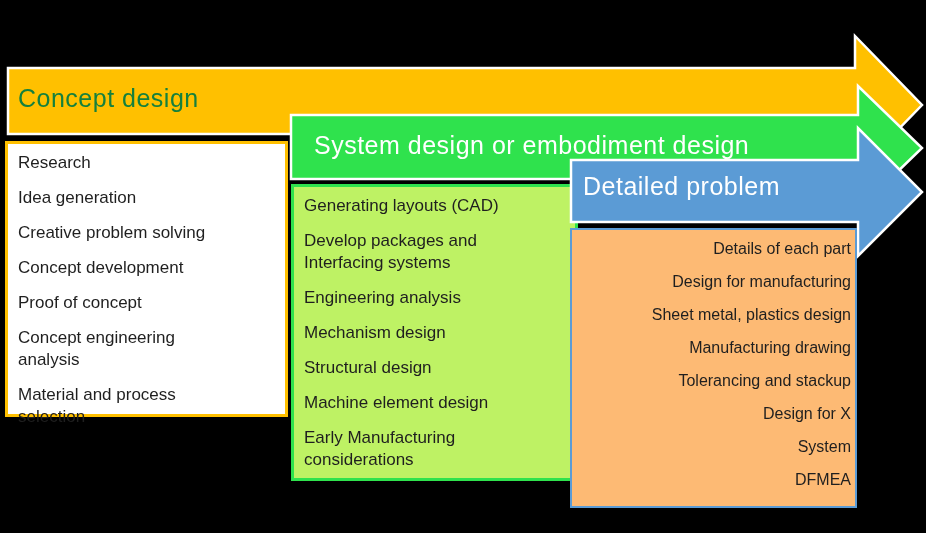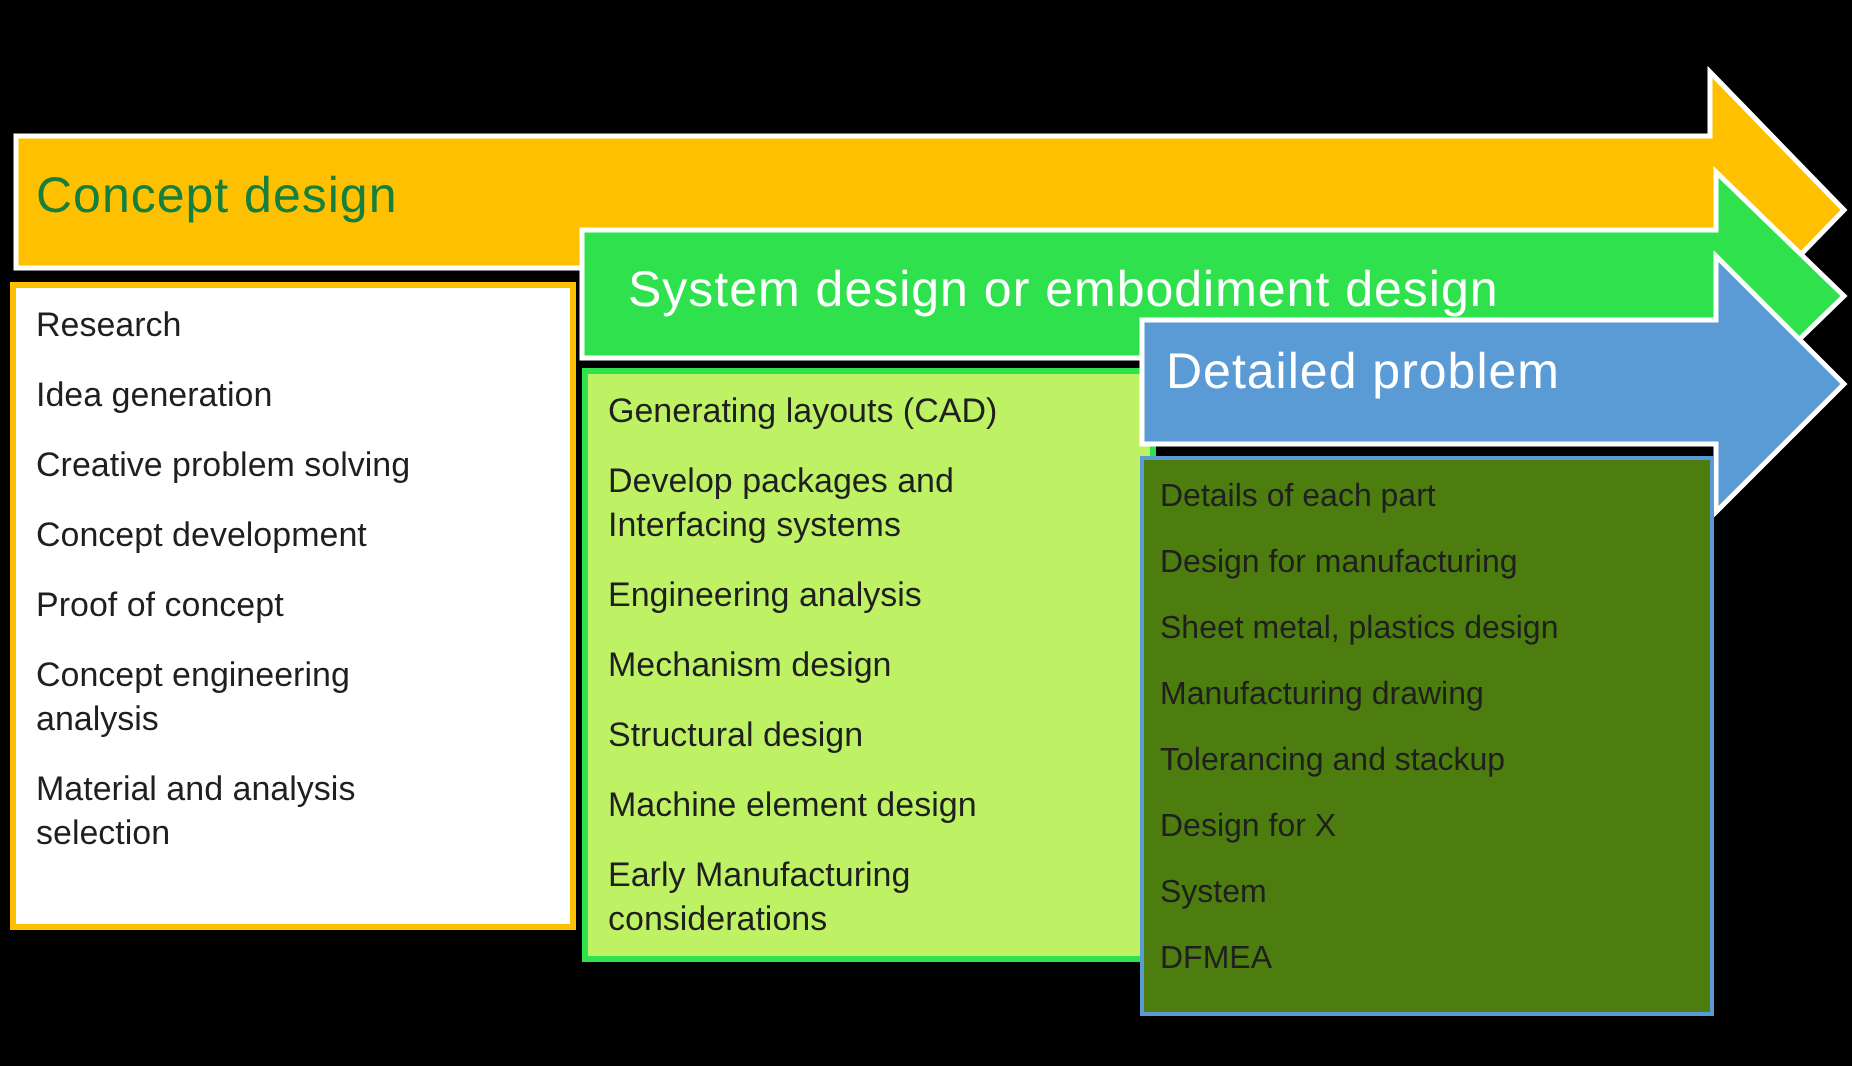--- a/index.html
+++ b/index.html
@@ -31,21 +31,21 @@
     white-space: nowrap;
   }
   .t1 { left: 18px;  top: 82px;  }
   .t2 { left: 314px; top: 129px; }
   .t3 { left: 583px; top: 170px; }
   .box {
     position: absolute;
     box-sizing: border-box;
     border-style: solid;
   }
-  .b1 { left: 5px;   top: 141px; width: 283px; height: 324px; border-width: 3px; z-index: 2; }
+  .b1 { left: 5px;   top: 141px; width: 283px; height: 276px; border-width: 3px; z-index: 2; }
   .b2 { left: 291px; top: 184px; width: 287px; height: 297px; border-width: 3px; z-index: 2; }
   .b3 { left: 570px; top: 228px; width: 287px; height: 280px; border-width: 2px; z-index: 4; }
   .items { padding: 8px 4px 0 10px; }
   .item {
     font-size: 17px;
     line-height: 22px;
     margin-bottom: 13px;
     white-space: pre-line;
   }
   .b3 .items { padding: 8px 4px 0 8px; }
@@ -67,21 +67,21 @@
 
   <div class="box b1" style="border-color: rgb(255, 192, 0); background-color: rgb(255, 255, 255);">
     <div class="items" style="color: rgb(31, 31, 31);">
         <div class="item">Research</div>
         <div class="item">Idea generation</div>
         <div class="item">Creative problem solving</div>
         <div class="item">Concept development</div>
         <div class="item">Proof of concept</div>
         <div class="item">Concept engineering
 analysis</div>
-        <div class="item">Material and analysis
+        <div class="item">Material and process
 selection</div>
       </div>
   </div>
 
   <div class="box b2" style="border-color: rgb(47, 226, 77); background-color: #bef264;">
     <div class="items" style="color: rgb(31, 31, 31);">
         <div class="item">Generating layouts (CAD)</div>
         <div class="item">Develop packages and
 Interfacing systems</div>
         <div class="item">Engineering analysis</div>
@@ -90,21 +90,21 @@
         <div class="item">Machine element design</div>
         <div class="item">Early Manufacturing
 considerations</div>
       </div>
   </div>
 
   <svg class="layer arrows-front" width="926" height="533" viewBox="0 0 926 533">
     <polygon points="571,160 858,160 858,128 922,192 858,256 858,222 571,222" stroke-width="2.5" fill="#5B9BD5" stroke="#FFFFFF"></polygon>
   </svg>
 
-  <div class="box b3" style="border-color: rgb(91, 155, 213); background-color: #4d7c0f;">
+  <div class="box b3" style="border-color: rgb(91, 155, 213); background-color: #fdba74; text-align: right;">
     <div class="items" style="color: rgb(31, 31, 31);">
         <div class="item">Details of each part</div>
         <div class="item">Design for manufacturing</div>
         <div class="item">Sheet metal, plastics design</div>
         <div class="item">Manufacturing drawing</div>
         <div class="item">Tolerancing and stackup</div>
         <div class="item">Design for X</div>
         <div class="item">System</div>
         <div class="item">DFMEA</div>
       </div>

